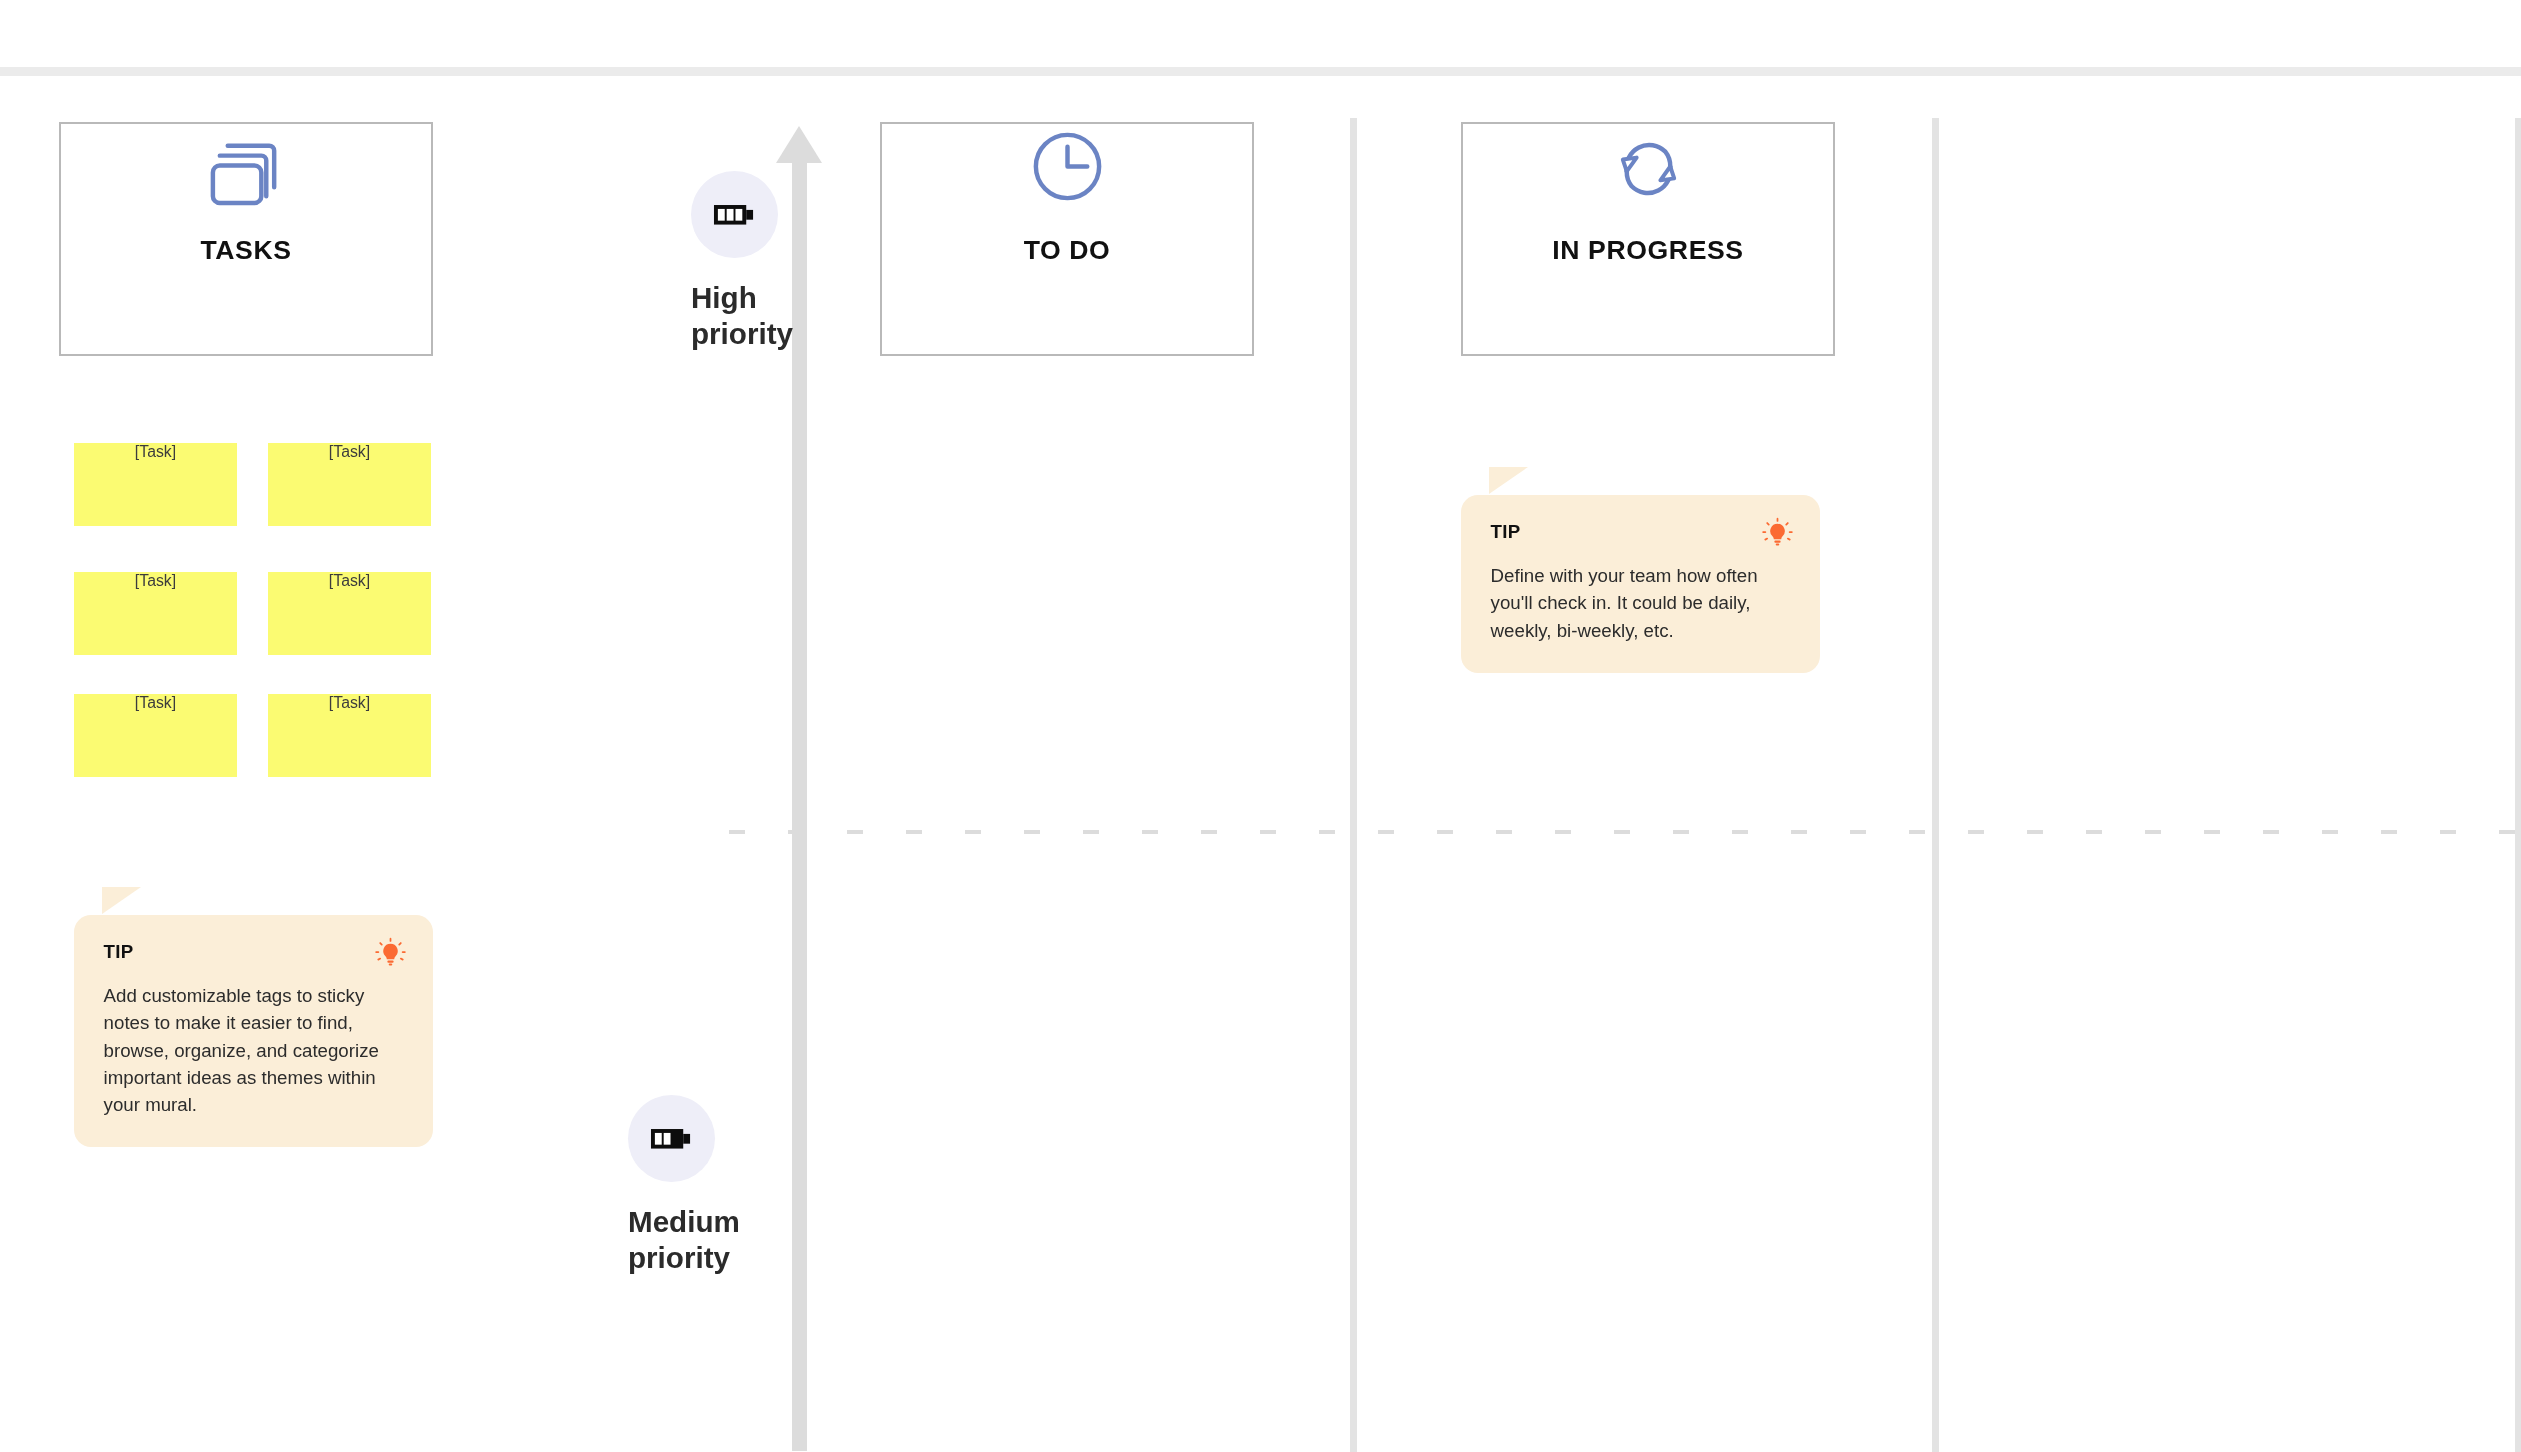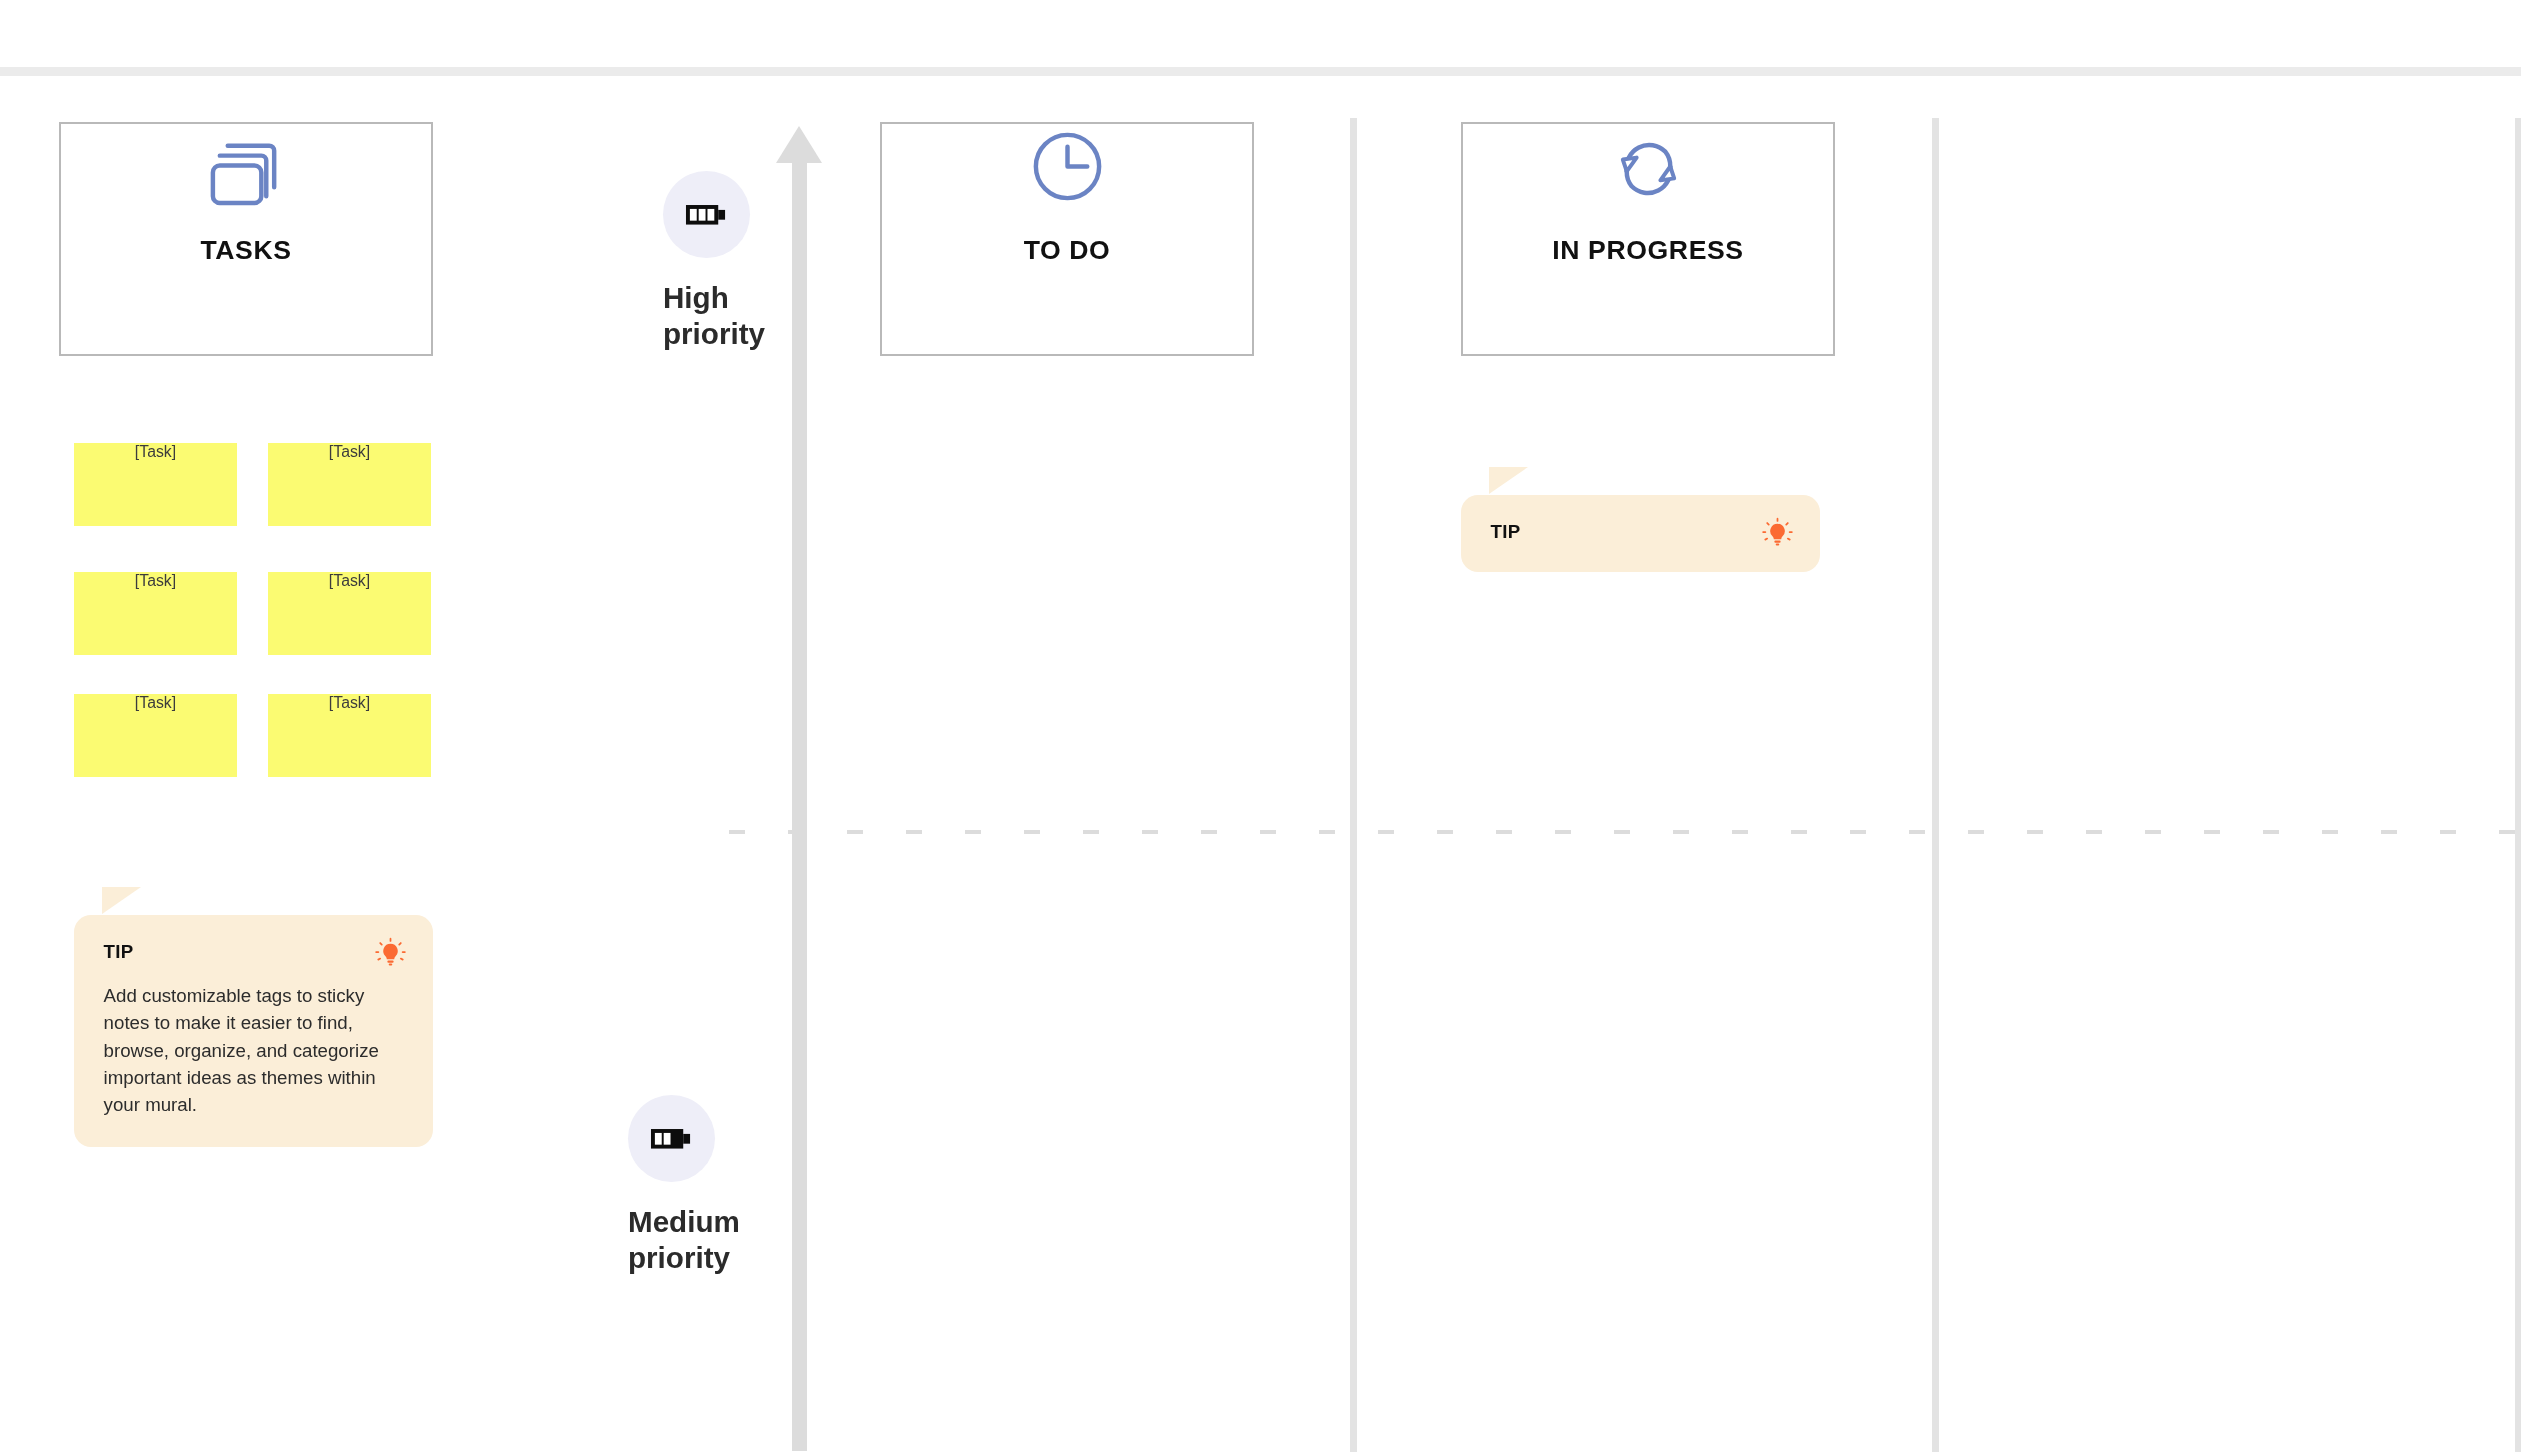--- a/index.html
+++ b/index.html
@@ -175,21 +175,21 @@
   <div class="sticky" style="left:268px; top:572px;">
       <span>[Task]</span>
     </div>
   <div class="sticky" style="left:74px;  top:694px;">
       <span>[Task]</span>
     </div>
   <div class="sticky" style="left:268px; top:694px;">
       <span>[Task]</span>
     </div>
 
-  <div class="prio" style="left:663px; top:171px;">
+  <div class="prio" style="left:691px; top:171px;">
     <div class="circle">
       <svg class="batt" width="43" height="27.6" viewBox="0 0 44 28">
         <rect x="1" y="4" width="33" height="20" fill="#0d0d0d"></rect>
         <rect x="34" y="9" width="7" height="10" fill="#0d0d0d"></rect>
         <rect x="5" y="8" width="7" height="12" fill="#ffffff"></rect>
         <rect x="14" y="8" width="7" height="12" fill="#ffffff"></rect>
         <rect x="23" y="8" width="7" height="12" fill="#ffffff"></rect>
       </svg>
     </div>
     <div class="plabel"><span>High</span><br><span>priority</span></div>
@@ -240,17 +240,18 @@
           <path d="M17 1.8 V4"></path>
           <path d="M6.4 6.2 L8 7.8"></path>
           <path d="M27.6 6.2 L26 7.8"></path>
           <path d="M2.2 15.5 H4.5"></path>
           <path d="M31.8 15.5 H29.5"></path>
           <path d="M4.4 23.3 L6.4 22.2"></path>
           <path d="M29.6 23.3 L27.6 22.2"></path>
         </g>
       </svg>
       <div class="tip-label">TIP</div>
+      <div class="tip-text">Define with your team how often you'll check in. It could be daily, weekly, bi-weekly, etc.</div>
     </div>
   </div>
 
 </div>
 
 
 </body></html>

